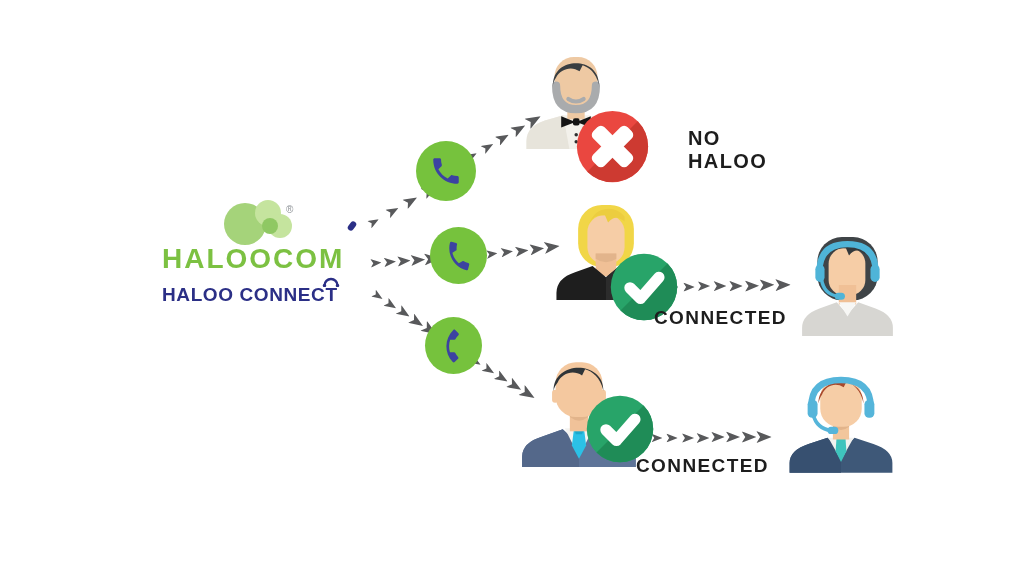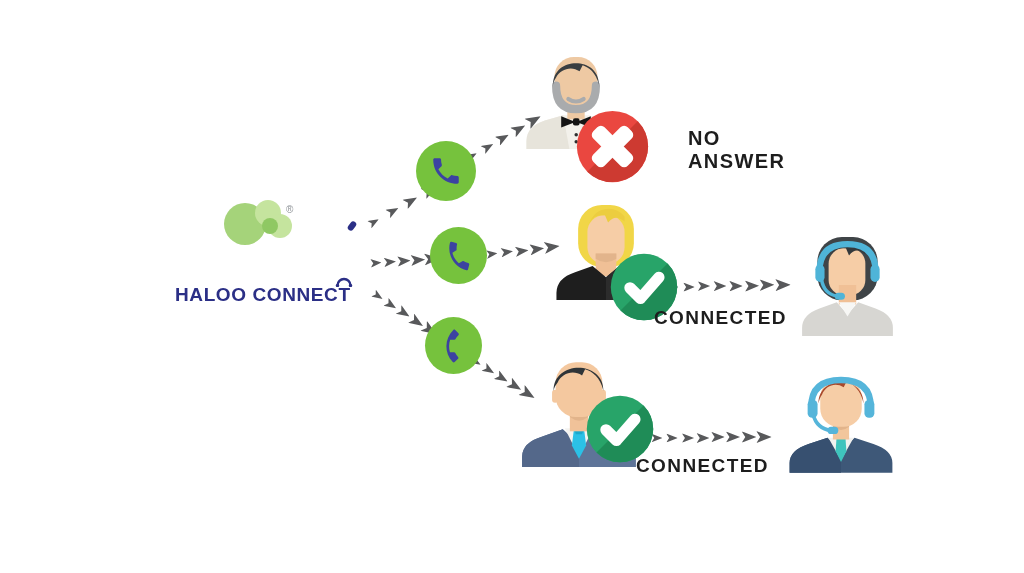--- a/index.html
+++ b/index.html
@@ -10,21 +10,21 @@
   
   .logo{position:absolute;left:160px;top:188px;width:200px;height:130px;}
   .cloud{position:absolute;left:60px;top:2px;}
   .reg{position:absolute;left:126px;top:16px;font-size:10px;color:var(--reg-gray,#8e9397);}
   .brand{
     position:absolute;left:2px;top:55px;width:198px;
     font-size:28px;font-weight:700;letter-spacing:2px;color:var(--brand-green,#7cc142);
     white-space:nowrap;
   }
   .product{
-    position:absolute;left:15px;top:96px;width:190px;
+    position:absolute;left:2px;top:96px;width:190px;
     font-size:19px;font-weight:700;letter-spacing:0.6px;color:var(--logo-navy,#2b2f86);
     white-space:nowrap;
   }
   .logo-t{position:relative;display:inline-block;}
   .t-arc{position:absolute;left:-3px;top:-8px;}
   .decor-dot{
     position:absolute;left:349px;top:221px;width:6px;height:10px;border-radius:3px;
     background:var(--logo-navy,#2b2f86);transform:rotate(38deg);
   }
   
@@ -72,20 +72,21 @@
 <div class="canvas">
 
   <div class="logo">
     <svg class="cloud" width="80" height="58" viewBox="0 0 80 58">
       <circle cx="25" cy="34" r="21" fill="var(--cloud-main)"></circle>
       <circle cx="48" cy="23" r="13" fill="var(--cloud-light)"></circle>
       <circle cx="60" cy="36" r="12" fill="var(--cloud-light)"></circle>
       <circle cx="50" cy="36" r="8" fill="var(--cloud-dark)"></circle>
     </svg>
     <span class="reg">®</span>
+    <div class="brand">HALOOCOM</div>
     <div class="product"><span>HALOO CONNEC</span><span class="logo-t"><span>T</span><svg class="t-arc" width="18" height="11" viewBox="0 0 18 11">
             <path d="M2.5 9.5 a6.5 6.5 0 0 1 13 0" fill="none" stroke="var(--logo-navy)" stroke-width="2.4" stroke-linecap="round"></path>
             <circle cx="2.5" cy="9.5" r="1.7" fill="var(--logo-navy)"></circle>
             <circle cx="15.5" cy="9.5" r="1.7" fill="var(--logo-navy)"></circle>
           </svg></span></div>
   </div>
   <div class="decor-dot"></div>
 
   <div class="arrow-layer">
       <div class="arrowhead" style="left: 374px; top: 222px; transform: translate(-50%, -50%) rotate(-29.7449deg) scale(0.78);"></div>
@@ -235,18 +236,18 @@
     <path d="M24 41 L36 53 L57 29" fill="none" stroke="#ffffff" stroke-width="13" stroke-linecap="round" stroke-linejoin="round"></path>
   </svg>
   <svg class="status status-check-bottom" width="70" height="70" viewBox="0 0 80 80">
     <circle cx="40" cy="40" r="38" fill="var(--success)"></circle>
     <path d="M13.13 66.87 A38 38 0 0 0 66.87 13.13 Z" fill="var(--success-dark)"></path>
     <path d="M24 41 L36 53 L57 29" fill="none" stroke="#ffffff" stroke-width="13" stroke-linecap="round" stroke-linejoin="round"></path>
   </svg>
 
   <div class="flow-label label-no-answer">
     <div>NO</div>
-    <div>ANSWER</div>
+    <div>HALOO</div>
   </div>
   <div class="flow-label label-connected-middle">CONNECTED</div>
   <div class="flow-label label-connected-bottom">CONNECTED</div>
 
 </div>
 
 </body></html>

